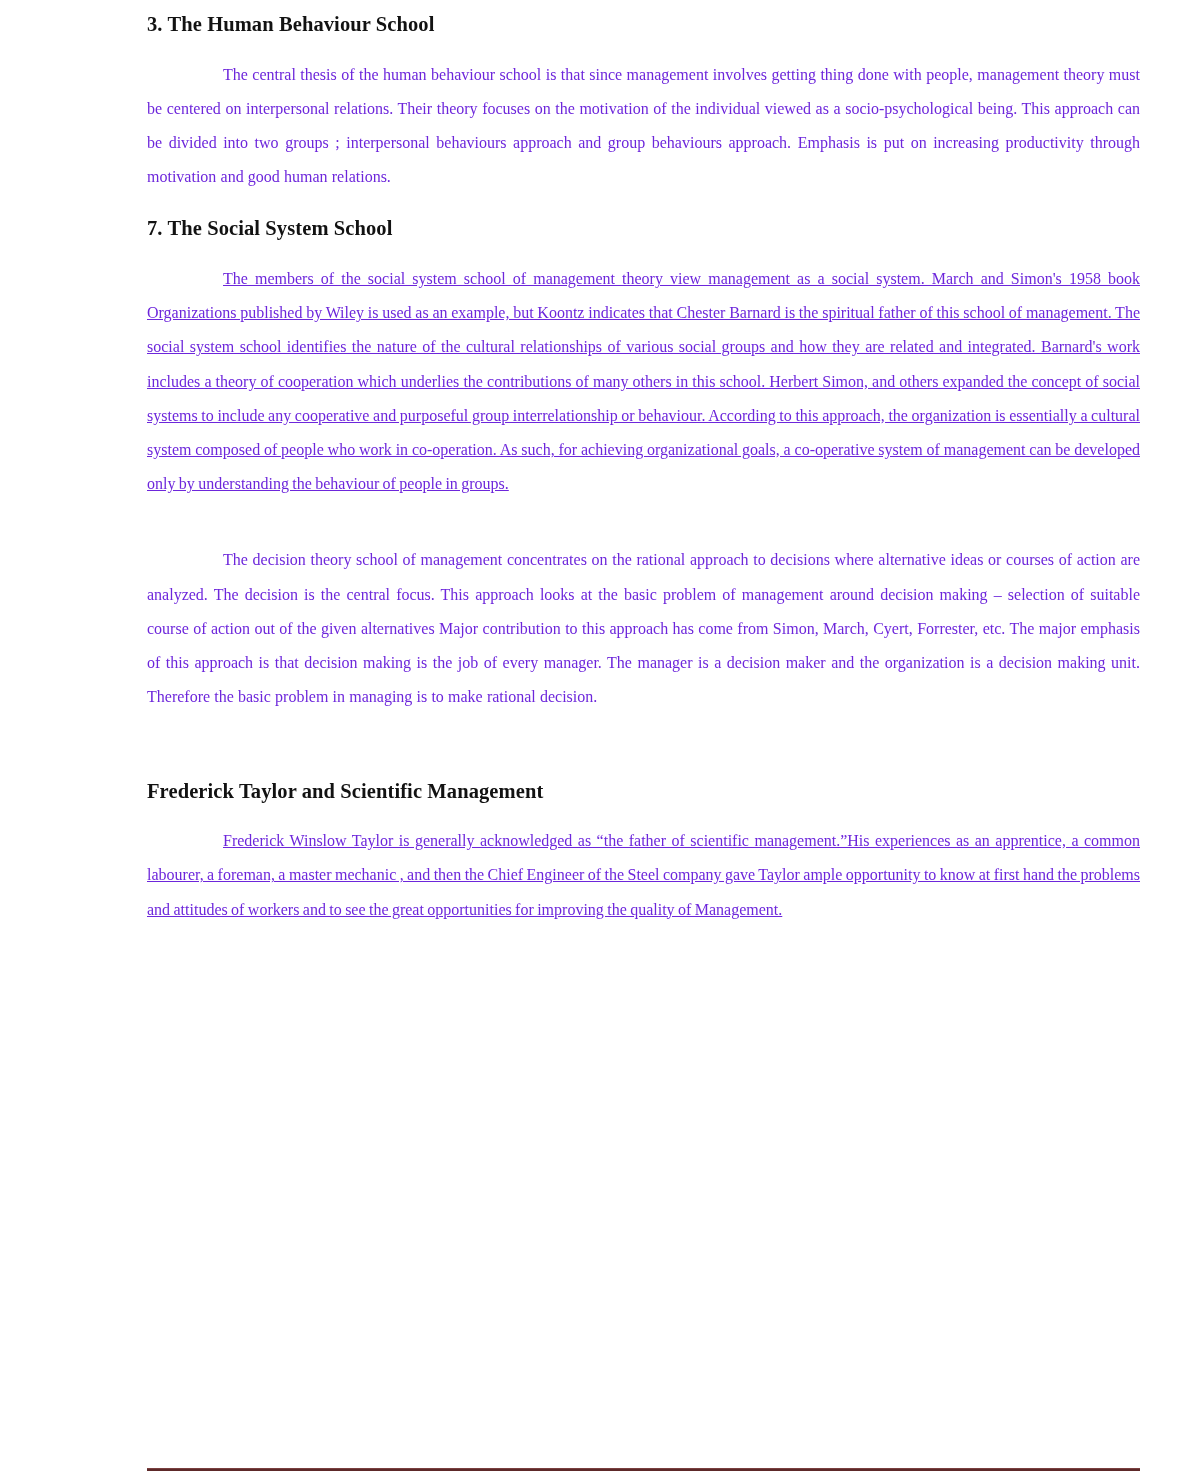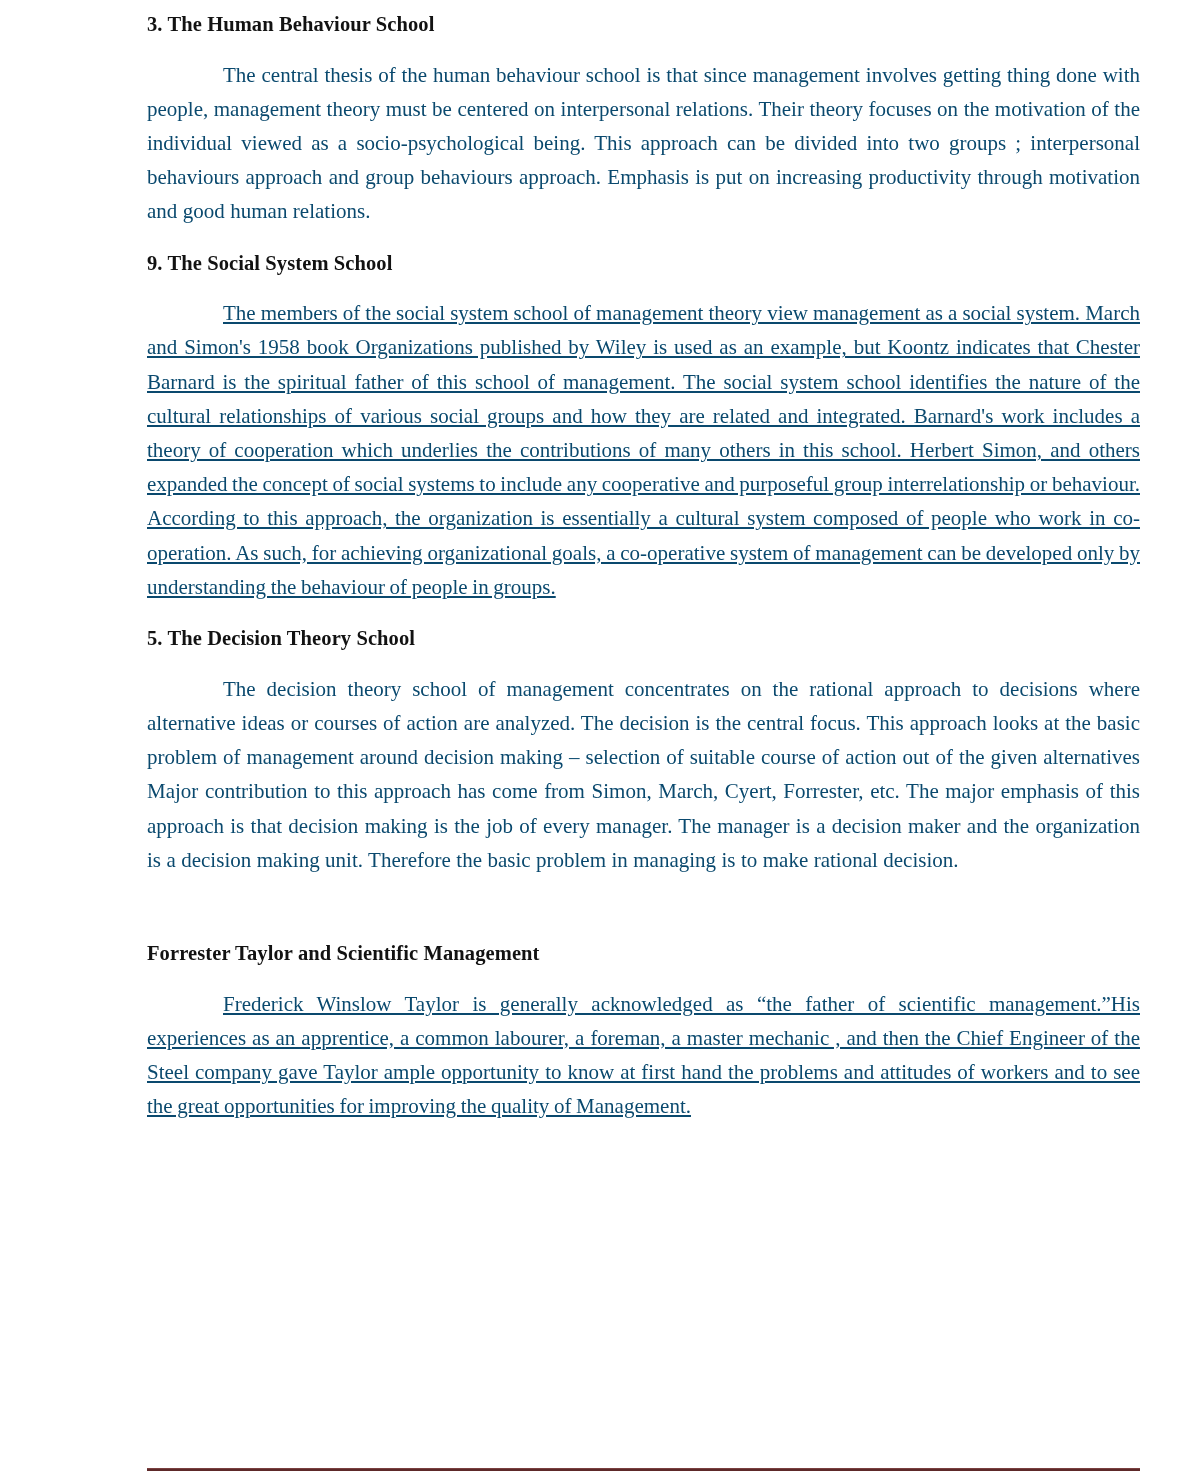--- a/index.html
+++ b/index.html
@@ -35,28 +35,28 @@
     font-size: 20.5px;
     font-weight: bold;
     letter-spacing: 0.1px;
     color: #141414;
     margin: 0;
     padding: 0;
     line-height: 1.25;
   }
 
   p.body-text {
-    font-size: 21px;
+    font-size: 16px;
     line-height: 34.2px;
     text-align: justify;
     text-justify: inter-word;
     margin: 0;
     padding: 0;
     text-indent: 76px;
-    color: #0c4a6e;
+    color: #6d28d9;
     word-spacing: 0.2px;
   }
 
   p.body-text.tight {
     word-spacing: -0.6px;
     text-decoration: underline;
   }
 
   
   .gap-after-heading { height: 20px; }
@@ -84,37 +84,36 @@
   <div class="content">
 
     <div style="height:12px"></div>
 
     <h2 class="section-heading">3. The Human Behaviour School</h2>
     <div class="gap-after-heading"></div>
     <p class="body-text">The central thesis of the human behaviour school is that since management involves getting thing done with people, management theory must be centered on interpersonal relations. Their theory focuses on the motivation of the individual viewed as a socio-psychological being. This approach can be divided into two groups ; interpersonal behaviours approach and group behaviours approach. Emphasis is put on increasing productivity through motivation and good human relations.</p>
 
     <div class="gap-after-para"></div>
 
-    <h2 class="section-heading">9. The Social System School</h2>
+    <h2 class="section-heading">7. The Social System School</h2>
     <div class="gap-after-heading"></div>
     <p class="body-text tight">The members of the social system school of management theory view management as a social system. March and Simon's 1958 book Organizations published by Wiley is used as an example, but Koontz indicates that Chester Barnard is the spiritual father of this school of management. The social system school identifies the nature of the cultural relationships of various social groups and how they are related and integrated. Barnard's work includes a theory of cooperation which underlies the contributions of many others in this school. Herbert Simon, and others expanded the concept of social systems to include any cooperative and purposeful group interrelationship or behaviour. According to this approach, the organization is essentially a cultural system composed of people who work in co-operation. As such, for achieving organizational goals, a co-operative system of management can be developed only by understanding the behaviour of people in groups.</p>
 
     <div class="gap-after-para"></div>
 
-    <h2 class="section-heading">5. The Decision Theory School</h2>
     <div class="gap-after-heading"></div>
     <p class="body-text">The decision theory school of management concentrates on the rational approach to decisions where alternative ideas or courses of action are analyzed. The decision is the central focus. This approach looks at the basic problem of management around decision making – selection of suitable course of action out of the given alternatives Major contribution to this approach has come from Simon, March, Cyert, Forrester, etc. The major emphasis of this approach is that decision making is the job of every manager. The manager is a decision maker and the organization is a decision making unit. Therefore the basic problem in managing is to make rational decision.</p>
 
     <div class="gap-after-para"></div>
 
     <div class="gap-after-heading"></div>
 
     <div class="gap-after-para"></div>
 
-    <h2 class="section-heading">Forrester Taylor and Scientific Management</h2>
+    <h2 class="section-heading">Frederick Taylor and Scientific Management</h2>
     <div class="gap-after-heading"></div>
     <p class="body-text tight">Frederick Winslow Taylor is generally acknowledged as “the father of scientific management.”His experiences as an apprentice, a common labourer, a foreman, a master mechanic , and then the Chief Engineer of the Steel company gave Taylor ample opportunity to know at first hand the problems and attitudes of workers and to see the great opportunities for improving the quality of Management.</p>
 
   </div>
 
   <div class="footer-rule"></div>
 
 </div>
 
 </body></html>

